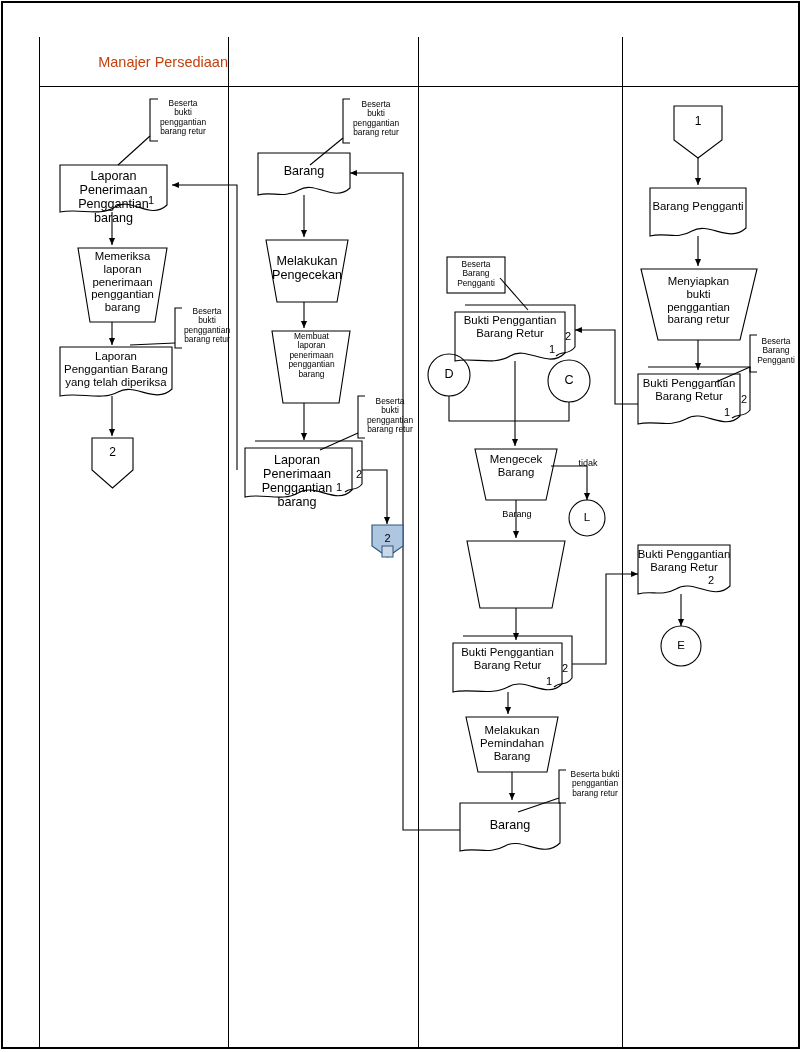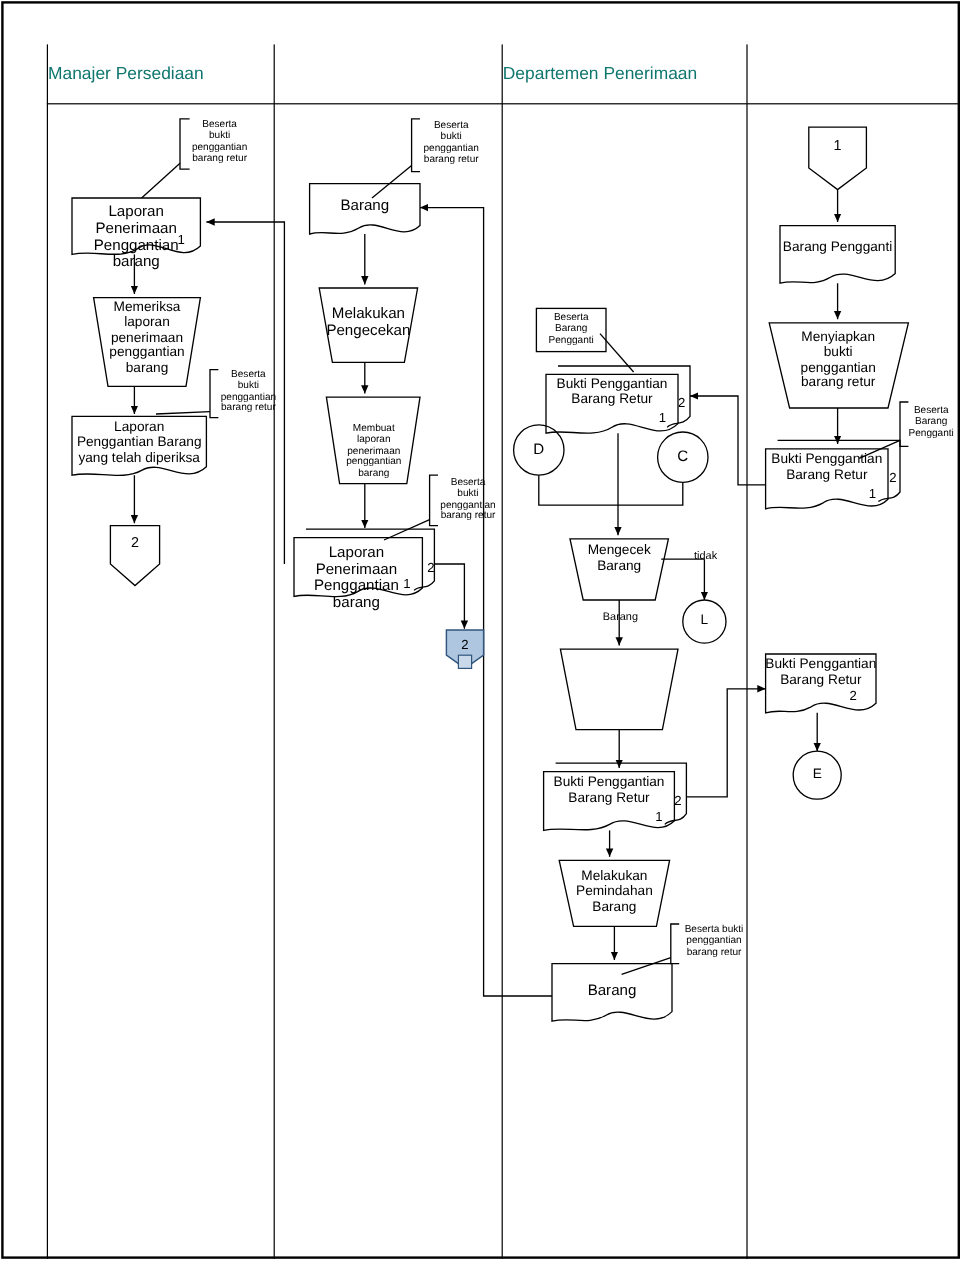--- a/index.html
+++ b/index.html
@@ -9,22 +9,22 @@
   
   .frame{position:absolute;left:1px;top:1px;width:799px;height:1048px;border:2px solid #000;box-sizing:border-box;}
   .titlebar{position:absolute;left:1px;top:1px;width:799px;height:35px;border-bottom:2px solid #000;box-sizing:border-box;
             display:flex;align-items:center;}
   .titlebar .ttl{font-size:16px;color:#000;padding-left:9px;letter-spacing:.1px;}
 
   
   .vline{position:absolute;width:0;border-left:1px solid #000;}
   .hline{position:absolute;height:0;border-top:1px solid #000;}
 
-  .lanehead{position:absolute;top:38px;height:48px;display:flex;align-items:center;justify-content:flex-start;
-            font-size:14.5px;color:#0f766e;}
+  .lanehead{position:absolute;top:38px;height:48px;display:flex;align-items:center;justify-content:flex-end;
+            font-size:14.5px;color:#c2410c;}
 
   
   svg.draw{position:absolute;left:0;top:0;width:803px;height:1052px;overflow:visible;}
 
   
   .lbl{position:absolute;color:#000;text-align:center;line-height:1.12;white-space:pre-line;}
   .t15{font-size:12.6px;}
   .t13{font-size:11.4px;}
   .t11{font-size:9.1px;}
   .t10{font-size:8.4px;}
@@ -41,23 +41,20 @@
 
   <div class="vline" style="left:39px;top:37px;height:1012px;"></div>
   <div class="vline" style="left:228px;top:37px;height:1012px;"></div>
   <div class="vline" style="left:418px;top:37px;height:1012px;"></div>
   <div class="vline" style="left:622px;top:37px;height:1012px;"></div>
   <div class="hline" style="left:39px;top:86px;width:761px;"></div>
 
   <div class="lanehead" style="left:40px;width:188px;">
     <span>Manajer Persediaan</span>
   </div>
-  <div class="lanehead" style="left:419px;width:203px;">
-    <span>Departemen Penerimaan</span>
-  </div>
 
   <svg class="draw" viewBox="0 0 803 1052">
     <defs>
       <marker id="arw" viewBox="0 0 10 10" refX="9" refY="5" markerWidth="7" markerHeight="7" orient="auto-start-reverse">
         <path d="M0,1 L9,5 L0,9 z" fill="#000"></path>
       </marker>
     </defs>
     <g fill="none" stroke="#000" stroke-width="1.1">
 
       <g>
@@ -258,21 +255,21 @@
 yang telah diperiksa</div>
   <div class="lbl tconn" style="left:98px;top:446px;width:29px;">2</div>
 
   <div class="lbl t10" style="left:345px;top:100px;width:62px;">Beserta
 bukti
 penggantian
 barang retur</div>
   <div class="lbl t15" style="left:258px;top:164px;width:92px;">Barang</div>
   <div class="lbl t15" style="left:262px;top:254px;width:90px;">Melakukan
 Pengecekan</div>
-  <div class="lbl t10" style="left:275px;top:352px;width:73px;text-align:center;">Membuat
+  <div class="lbl t10" style="left:275px;top:332px;width:73px;text-align:center;">Membuat
 laporan
 penerimaan
 penggantian
 barang</div>
   <div class="lbl t10" style="left:360px;top:397px;width:60px;">Beserta
 bukti
 penggantian
 barang retur</div>
   <div class="lbl t15" style="left:243px;top:453px;width:108px;">Laporan Penerimaan
 Penggantian barang</div>

